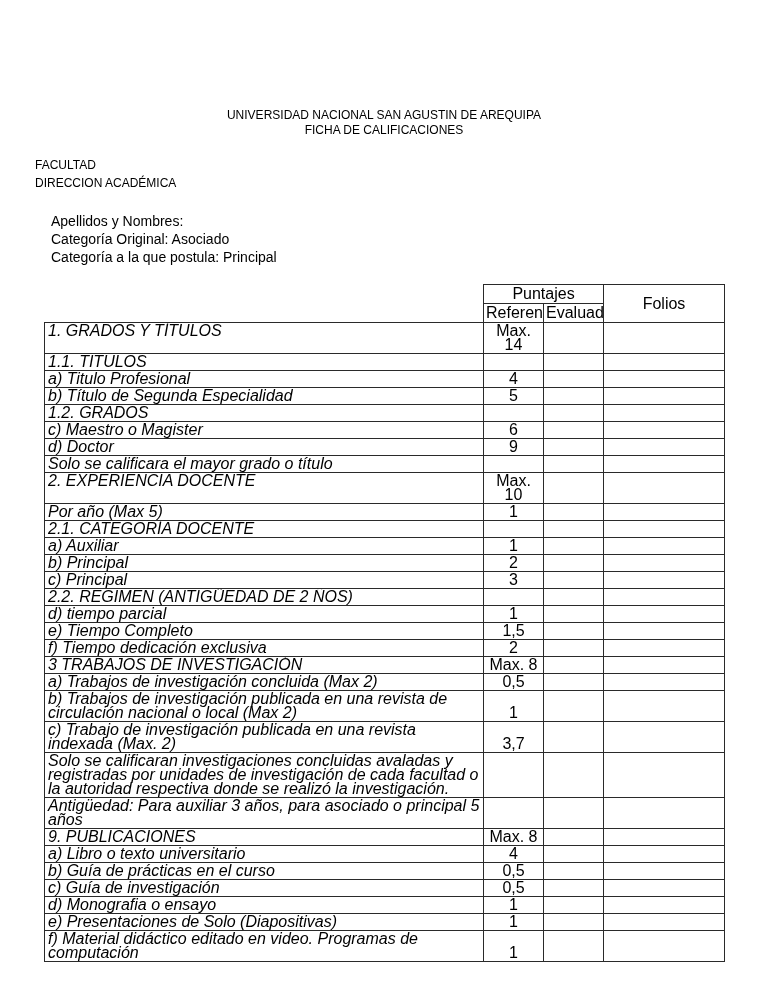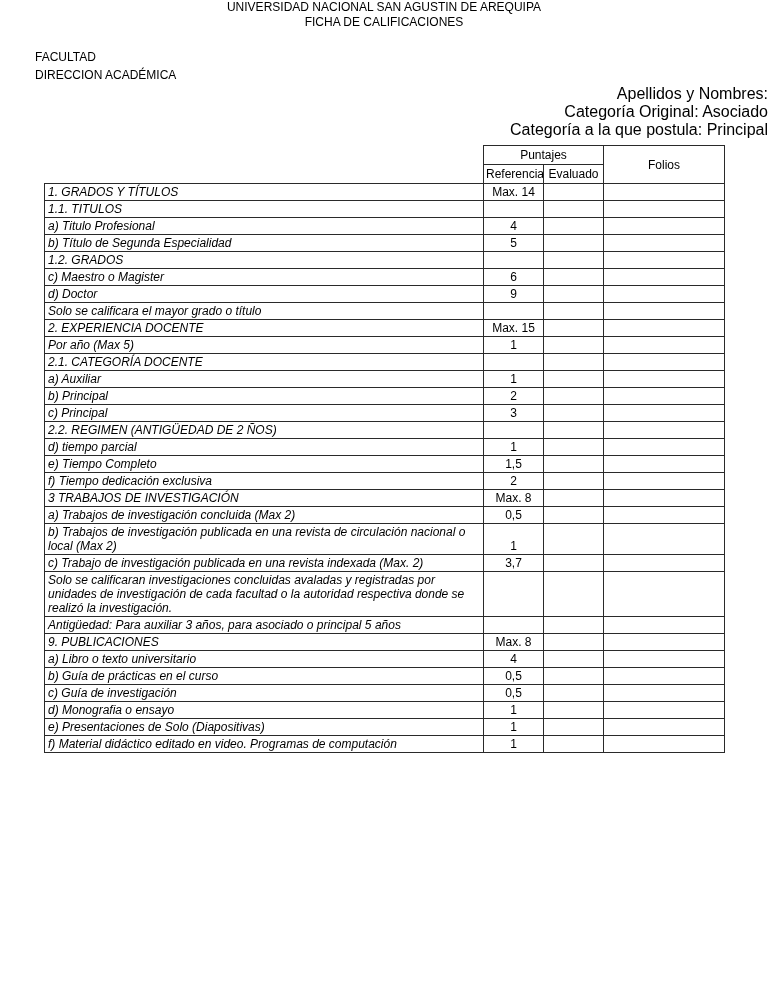--- a/index.html
+++ b/index.html
@@ -8,43 +8,43 @@
     font-family: "Liberation Sans", sans-serif;
     color: #000000;
     -webkit-font-smoothing: antialiased;
   }
   .page {
     position: relative;
     width: 768px;
     height: 994px;
     background: #ffffff;
     overflow: hidden;
+    padding-top: 108px;
   }
   .title-block {
     text-align: center;
     font-size: 12px;
     line-height: 15px;
   }
   .org-block {
     margin: 18px 0 0 35px;
     font-size: 12px;
     line-height: 18px;
   }
   .fields-block {
-    margin: 1px 0 0 51px;
-    font-size: 16px;
+    margin: 20px 0 0 51px;
+    font-size: 14px;
     line-height: 18px;
-    text-align: right;
   }
   table.score-table {
     border-collapse: collapse;
     table-layout: fixed;
     width: 680px;
-    margin: 6px 0 0 44px;
-    font-size: 12px;
+    margin: 18px 0 0 44px;
+    font-size: 16px;
   }
   table.score-table th,
   table.score-table td {
     border: 1px solid #2a2a2a;
     font-weight: normal;
     line-height: 14px;
     padding: 1px 3px;
     overflow: hidden;
   }
   table.score-table thead td.blank {
@@ -152,21 +152,21 @@
           <td class="val col-folios"></td>
         </tr>
         <tr>
           <td class="desc indent-1">Solo se calificara el mayor grado o título</td>
           <td class="val col-referencial"></td>
           <td class="val col-evaluado"></td>
           <td class="val col-folios"></td>
         </tr>
         <tr>
           <td class="desc indent-0">2. EXPERIENCIA DOCENTE</td>
-          <td class="val col-referencial">Max. 15</td>
+          <td class="val col-referencial">Max. 10</td>
           <td class="val col-evaluado"></td>
           <td class="val col-folios"></td>
         </tr>
         <tr>
           <td class="desc indent-1">Por año (Max 5)</td>
           <td class="val col-referencial">1</td>
           <td class="val col-evaluado"></td>
           <td class="val col-folios"></td>
         </tr>
         <tr>

